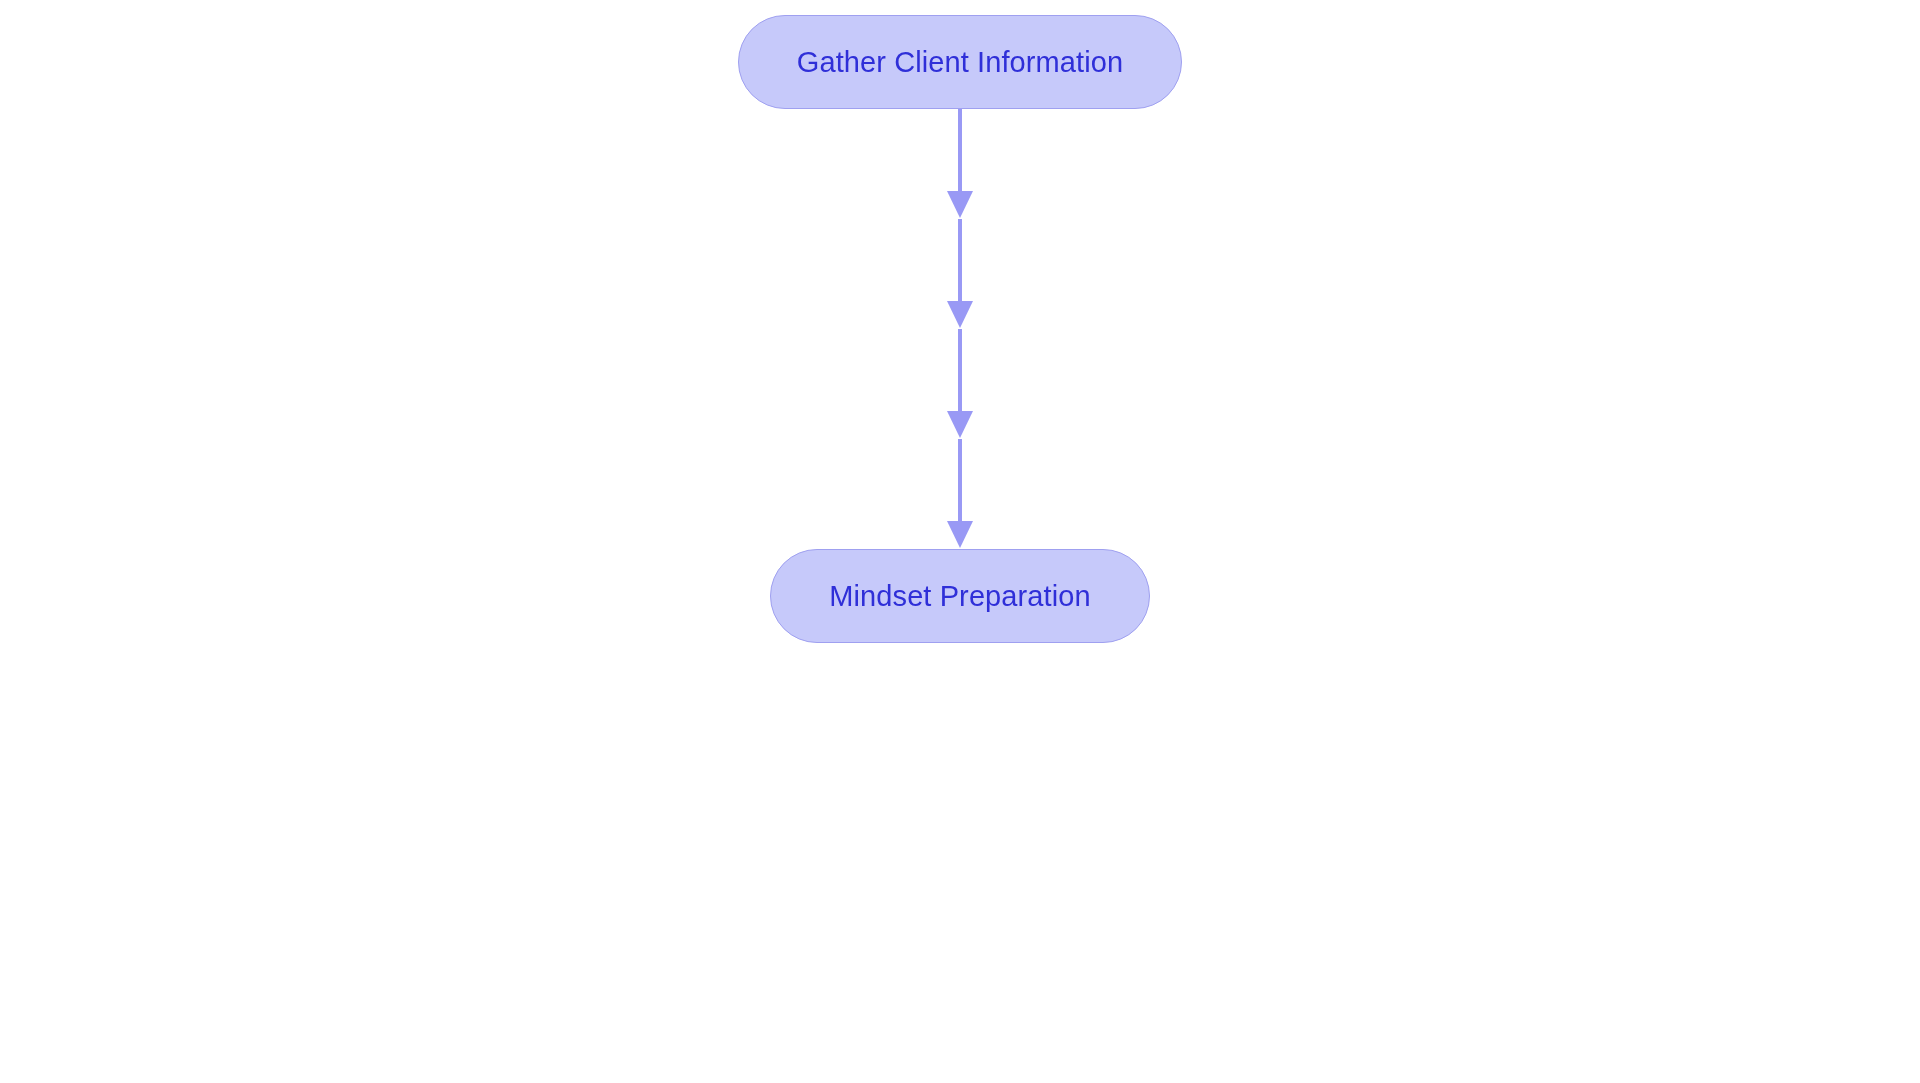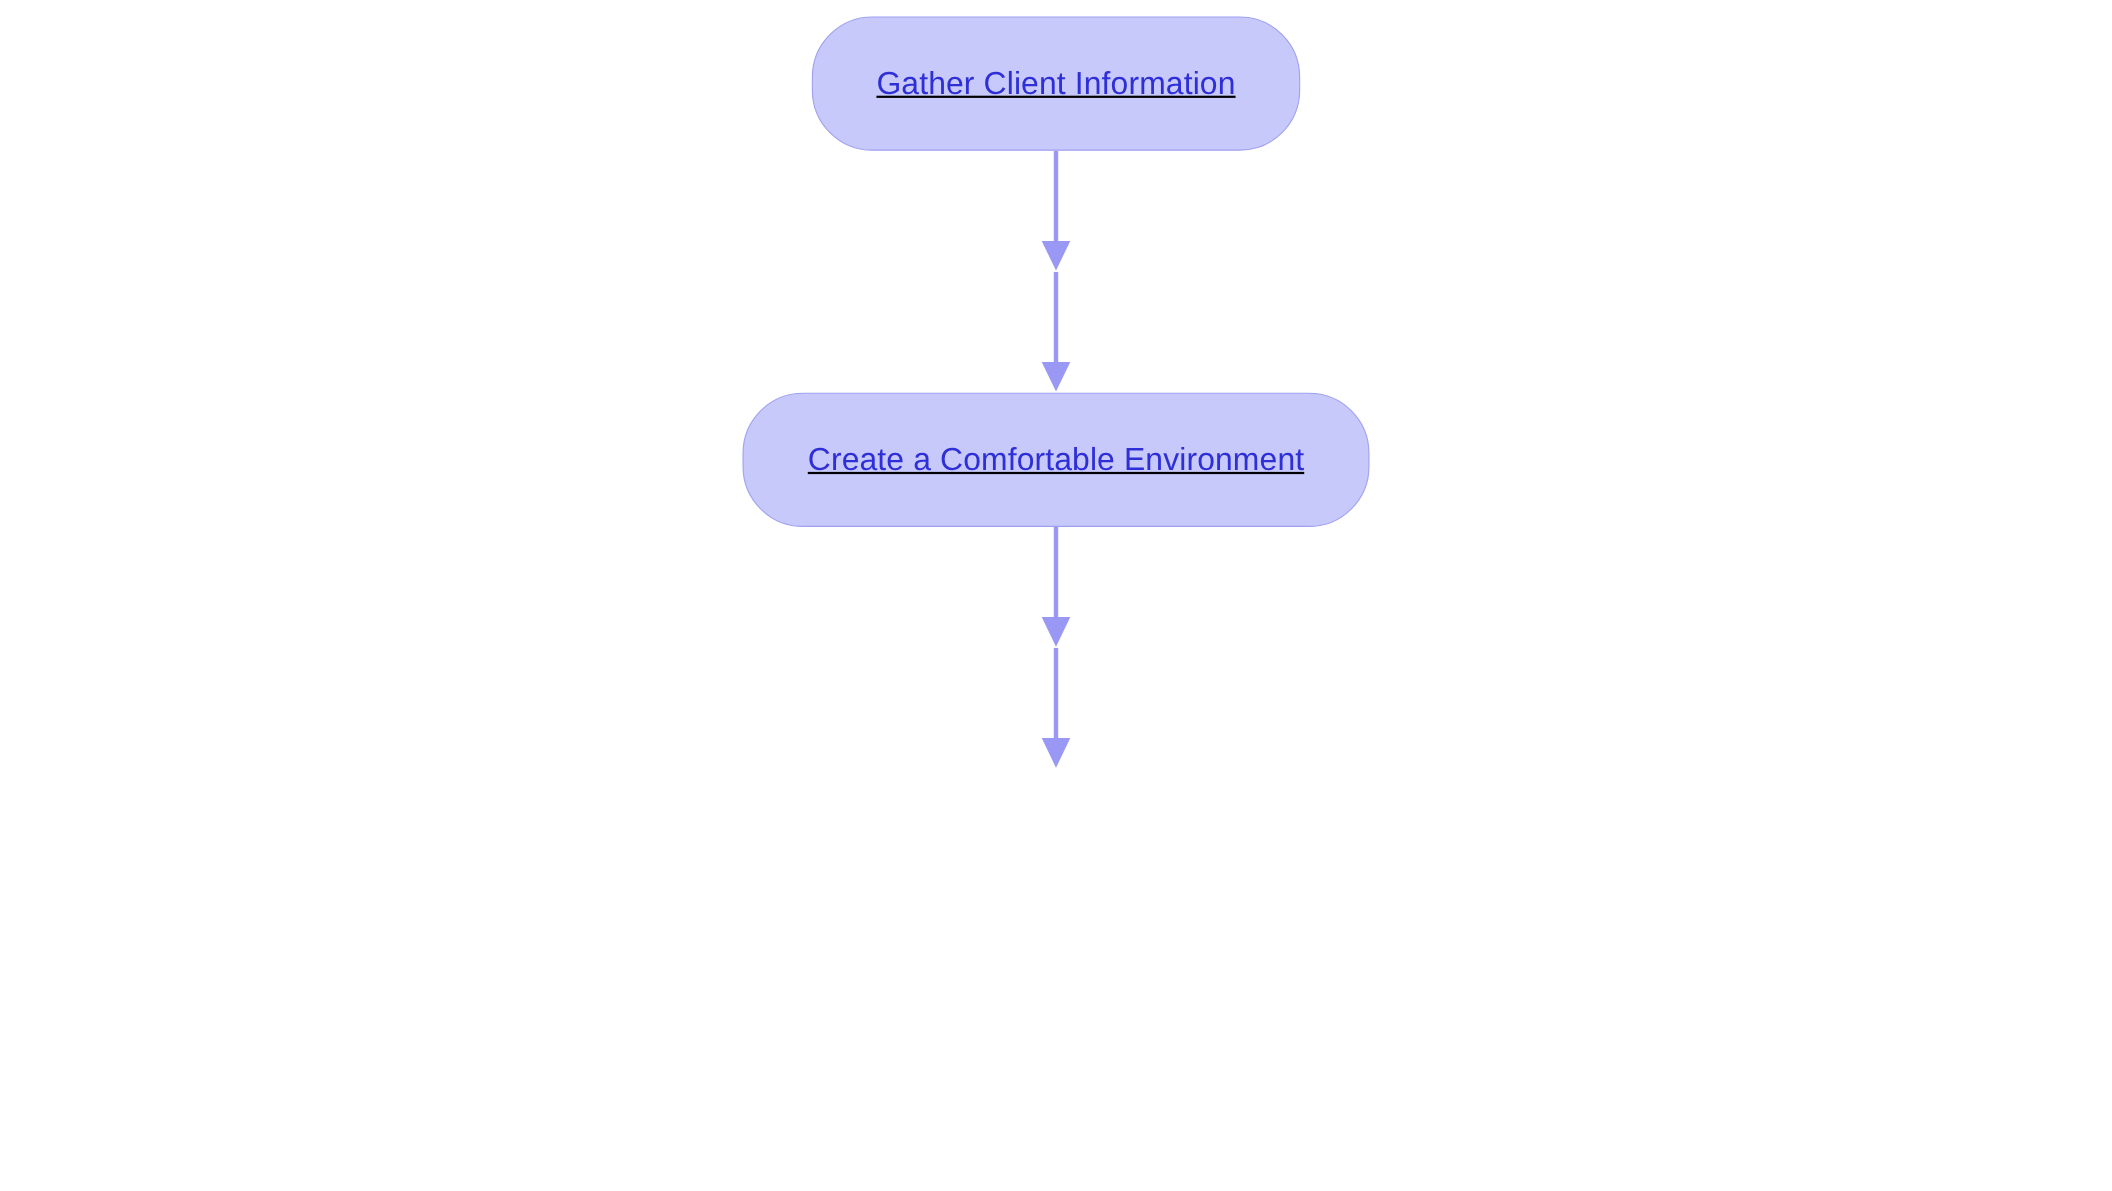--- a/index.html
+++ b/index.html
@@ -31,30 +31,29 @@
     display: flex;
     flex-direction: column;
     align-items: center;
     justify-content: flex-start;
     padding-top: 15px;
     box-sizing: border-box;
   }
 
   .flow-node {
     box-sizing: border-box;
-    height: 122px;
+    height: 94px;
     border-radius: 55px;
     background: #c6c9fa;
     border: 1.6px solid #9fa0f0;
     display: flex;
     align-items: center;
     justify-content: center;
     padding: 0 58px;
     flex: 0 0 auto;
-    text-decoration: underline;
   }
 
   .flow-node-label {
     font-size: 29px;
     line-height: 1;
     color: #2f2fd8;
     white-space: nowrap;
     letter-spacing: 0.1px;
     font-weight: 400;
   }
@@ -90,30 +89,30 @@
       <line class="conn-line" x1="15" y1="0" x2="15" y2="84"></line>
       <polygon class="conn-head" points="2,82 28,82 15,109"></polygon>
     </svg>
 
 
     <svg class="flow-connector" viewBox="0 0 30 110" preserveAspectRatio="none">
       <line class="conn-line" x1="15" y1="0" x2="15" y2="84"></line>
       <polygon class="conn-head" points="2,82 28,82 15,109"></polygon>
     </svg>
 
-    <div class="flow-node">
-      <span class="flow-node-label">Create a Comfortable Environment</span>
-    </div>
 
     <svg class="flow-connector" viewBox="0 0 30 110" preserveAspectRatio="none">
       <line class="conn-line" x1="15" y1="0" x2="15" y2="84"></line>
       <polygon class="conn-head" points="2,82 28,82 15,109"></polygon>
     </svg>
 
 
     <svg class="flow-connector" viewBox="0 0 30 110" preserveAspectRatio="none">
       <line class="conn-line" x1="15" y1="0" x2="15" y2="84"></line>
       <polygon class="conn-head" points="2,82 28,82 15,109"></polygon>
     </svg>
 
+    <div class="flow-node">
+      <span class="flow-node-label">Mindset Preparation</span>
+    </div>
 
   </div>
 </div>
 
 </body></html>

